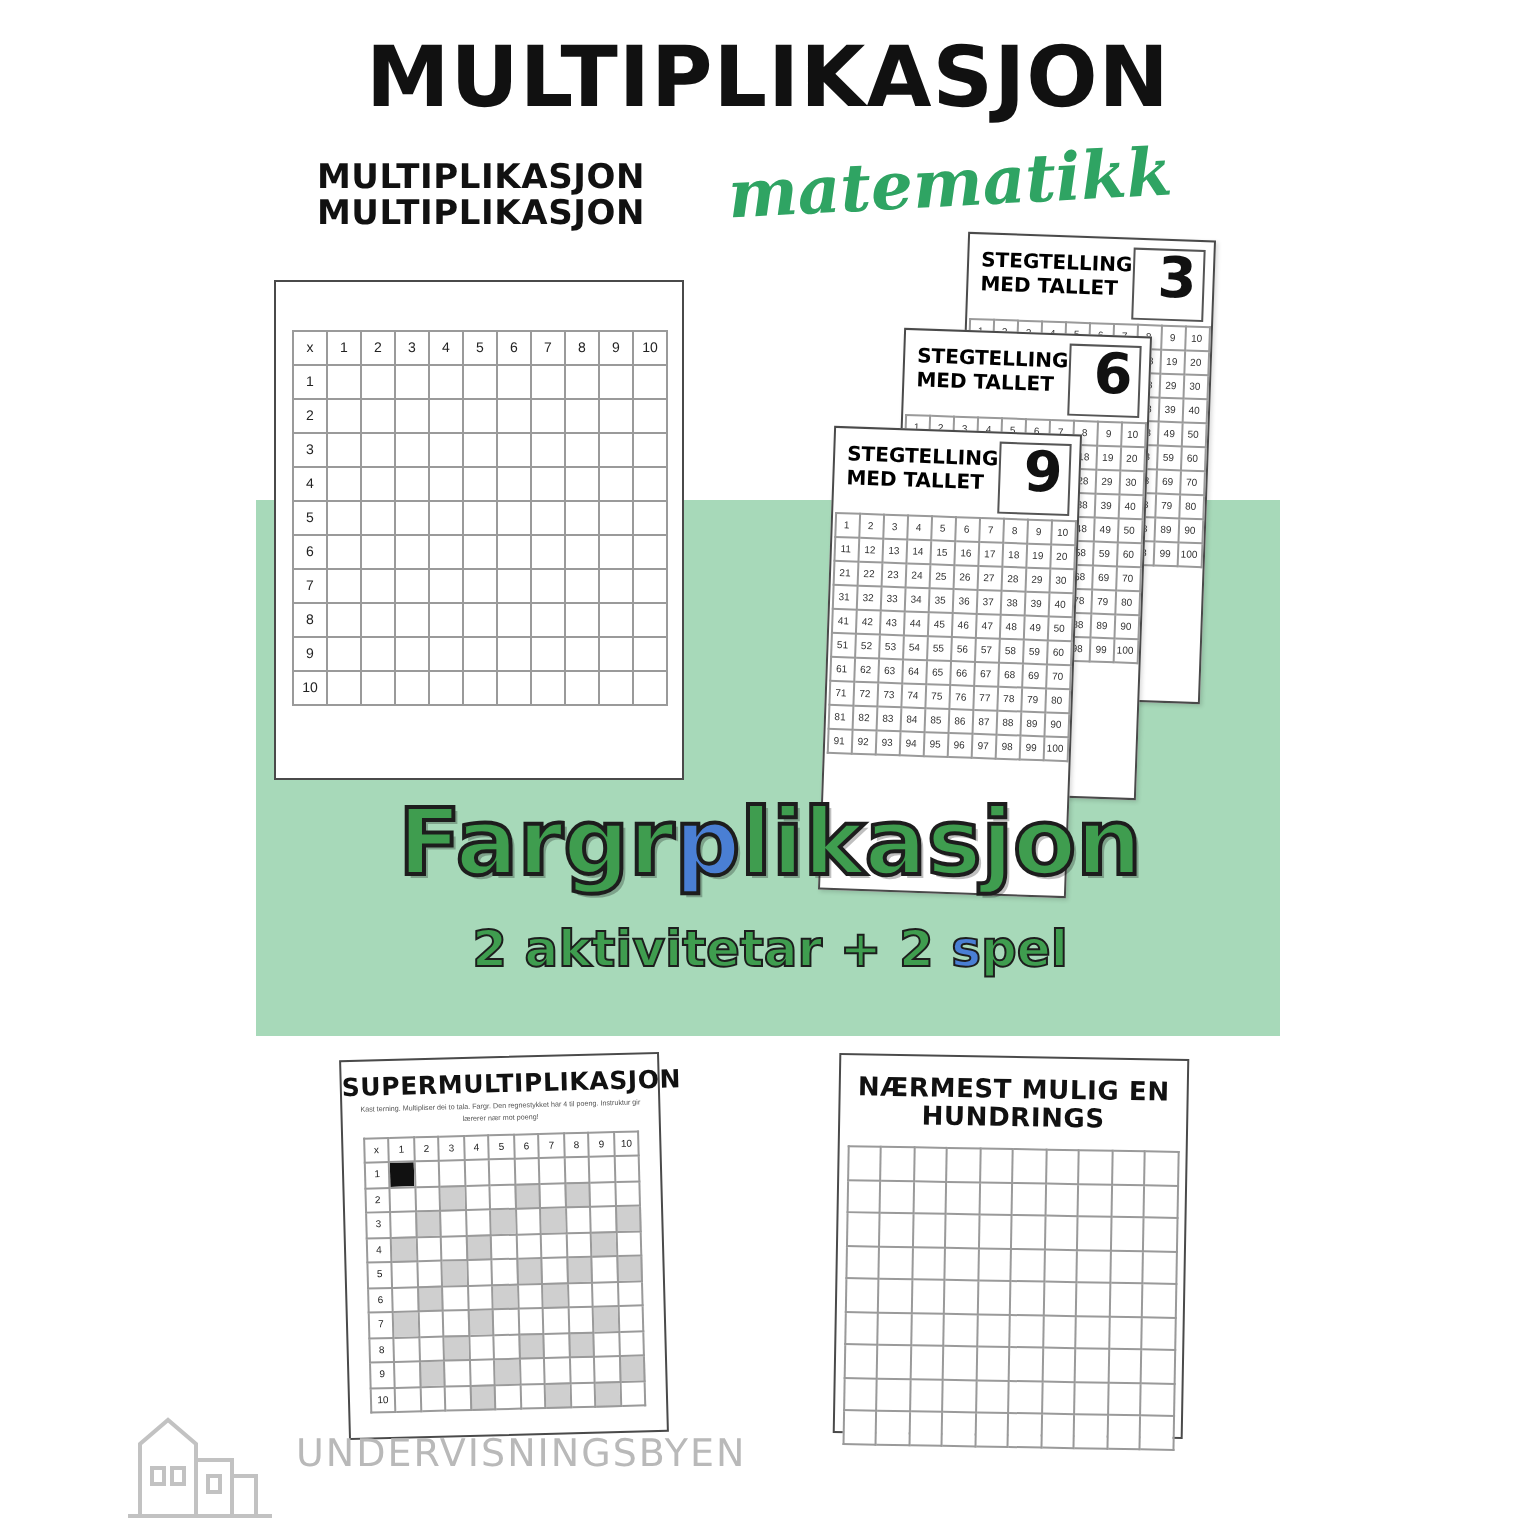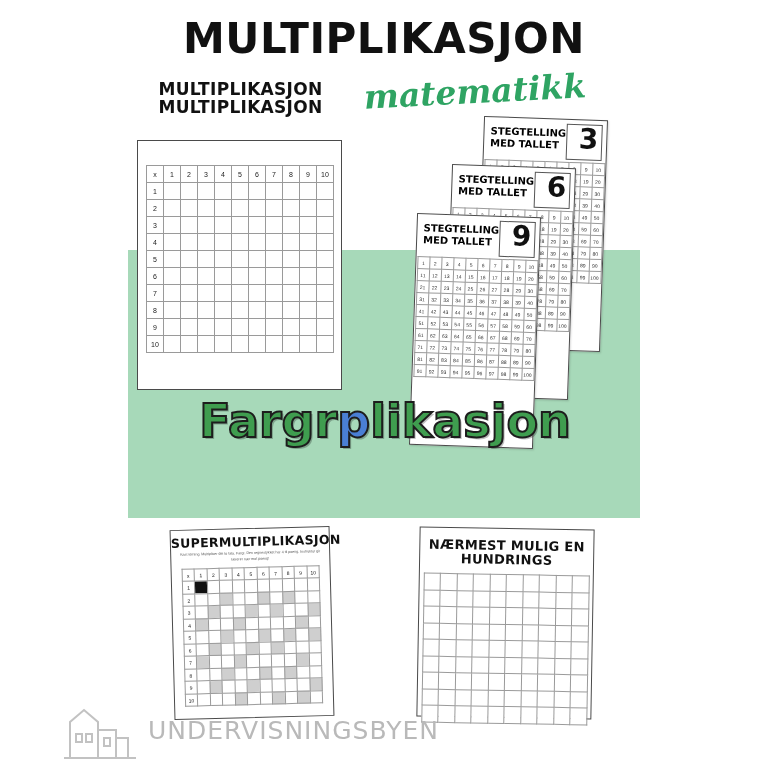--- a/index.html
+++ b/index.html
@@ -182,21 +182,21 @@
   
   .footer{
     position:absolute;
     left:60px;top:700px;
     width:420px;height:60px;
   }
   .footer-text{
     position:absolute;
     left:88px;top:16px;
     font-family:"DejaVu Sans", sans-serif;
-    font-size:25px;
+    font-size:19px;
     letter-spacing:1px;
     color:#b9b9b9;
   }
 </style>
 </head>
 <body>
 
 <div class="page">
 
   <div class="cover"></div>
@@ -759,20 +759,23 @@
             <td>98</td>
             <td>99</td>
             <td>100</td>
           </tr>
         </tbody>
       </table>
   </div>
 
   <div class="wordart">
     <span>Fargr</span><span class="blue">p</span><span>likasjon</span>
+  </div>
+  <div class="wordart-sub">
+    <span>2 aktivitetar + 2 </span><span class="blue">s</span><span>pel</span>
   </div>
 
   <div class="sheet" id="sheet-super">
     <div class="hd sheet-title">SUPERMULTIPLIKASJON</div>
     <div class="blurb">Kast terning. Multipliser dei to tala. Fargr. Den regnestykket har 4 til poeng. Instruktur gir lærerer nær mot poeng!</div>
     <table class="grid" id="super-grid">
         <tbody>
           <tr>
             <td class="hdr">x</td>
             <td class="hdr">1</td>

